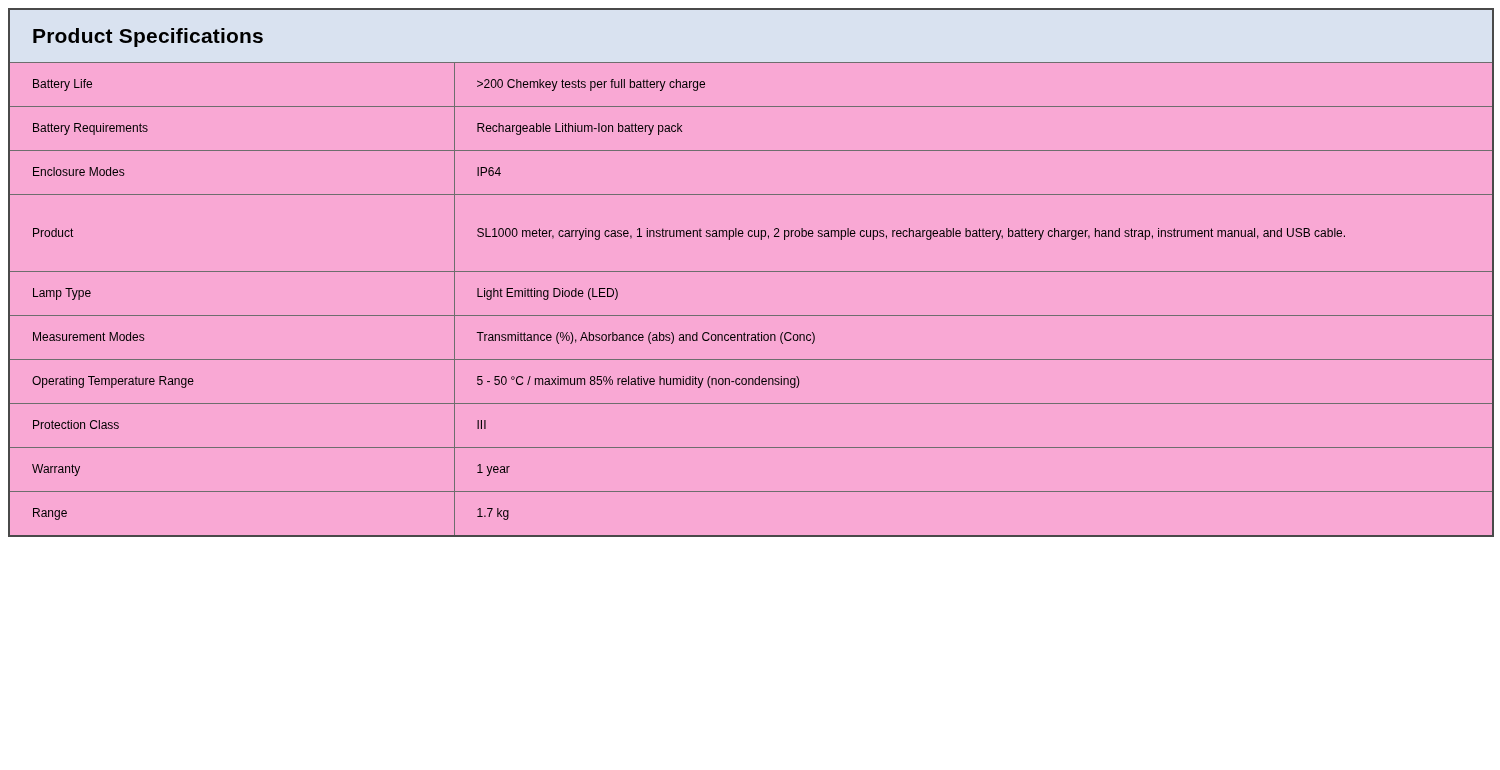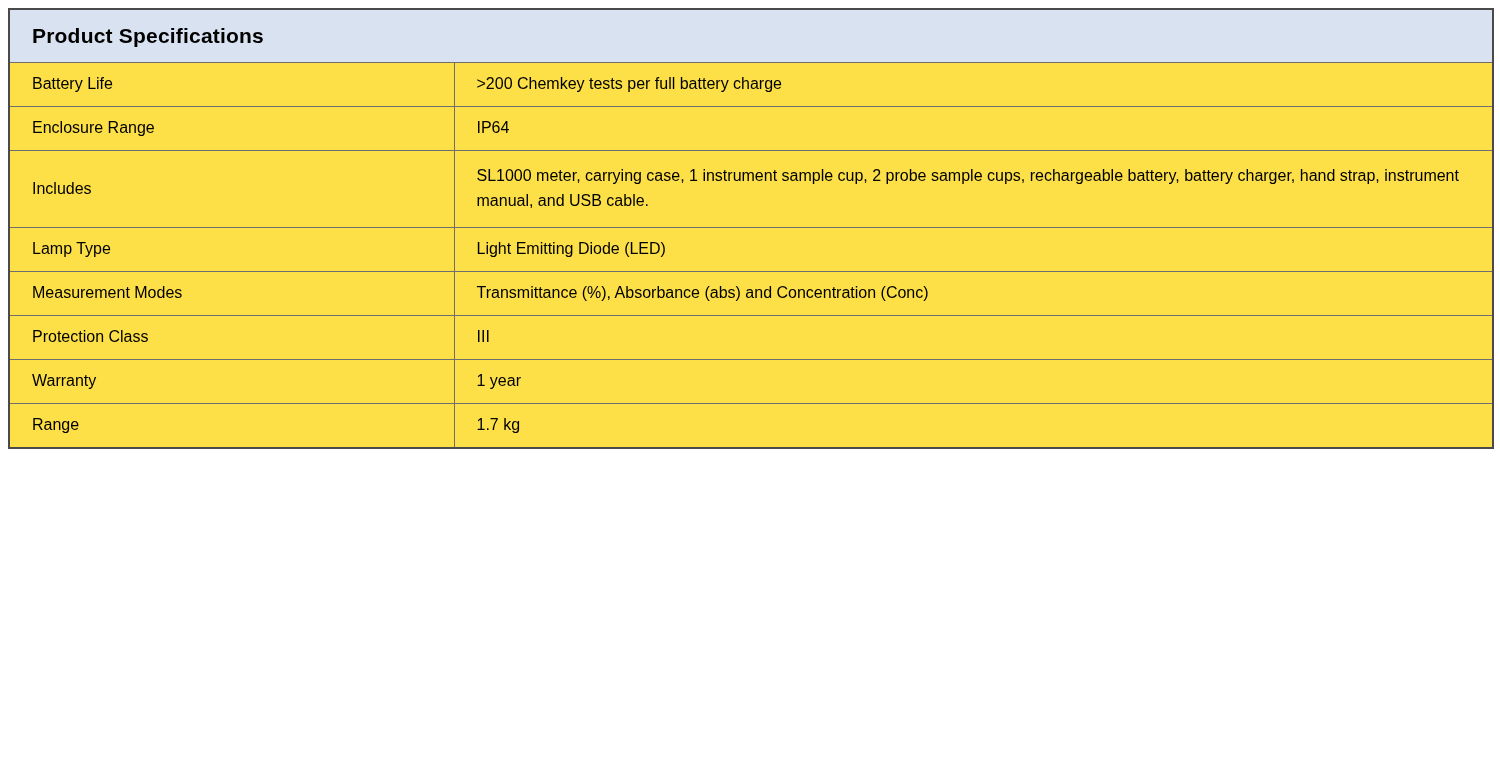--- a/index.html
+++ b/index.html
@@ -28,27 +28,27 @@
   .spec-table th.title-cell {
     background: #d9e2f0;
     text-align: left;
     font-size: 21px;
     font-weight: bold;
     height: 52px;
     padding: 0 0 0 22px;
     letter-spacing: 0.2px;
   }
   .spec-table td {
-    font-size: 16px;
+    font-size: 12px;
     font-weight: normal;
     height: 43px;
     padding: 0 20px 0 22px;
     vertical-align: middle;
     line-height: 1.55;
-    background: #fde047;
+    background: #f9a8d4;
   }
   .spec-table col.label-col { width: 445px; }
   .spec-table col.value-col { width: 1039px; }
   .spec-table tr.tall-row td { height: 76px; }
 </style>
 </head>
 <body>
 
 <table class="spec-table">
   <colgroup>
@@ -59,34 +59,42 @@
     <tr>
       <th class="title-cell" colspan="2">Product Specifications</th>
     </tr>
   </thead>
   <tbody>
     <tr>
       <td>Battery Life</td>
       <td>&gt;200 Chemkey tests per full battery charge</td>
     </tr>
     <tr>
-      <td>Enclosure Range</td>
+      <td>Battery Requirements</td>
+      <td>Rechargeable Lithium-Ion battery pack</td>
+    </tr>
+    <tr>
+      <td>Enclosure Modes</td>
       <td>IP64</td>
     </tr>
     <tr class="tall-row">
-      <td>Includes</td>
+      <td>Product</td>
       <td>SL1000 meter, carrying case, 1 instrument sample cup, 2 probe sample cups, rechargeable battery, battery charger, hand strap, instrument manual, and USB cable.</td>
     </tr>
     <tr>
       <td>Lamp Type</td>
       <td>Light Emitting Diode (LED)</td>
     </tr>
     <tr>
       <td>Measurement Modes</td>
       <td>Transmittance (%), Absorbance (abs) and Concentration (Conc)</td>
+    </tr>
+    <tr>
+      <td>Operating Temperature Range</td>
+      <td>5 - 50 °C / maximum 85% relative humidity (non-condensing)</td>
     </tr>
     <tr>
       <td>Protection Class</td>
       <td>III</td>
     </tr>
     <tr>
       <td>Warranty</td>
       <td>1 year</td>
     </tr>
     <tr>

